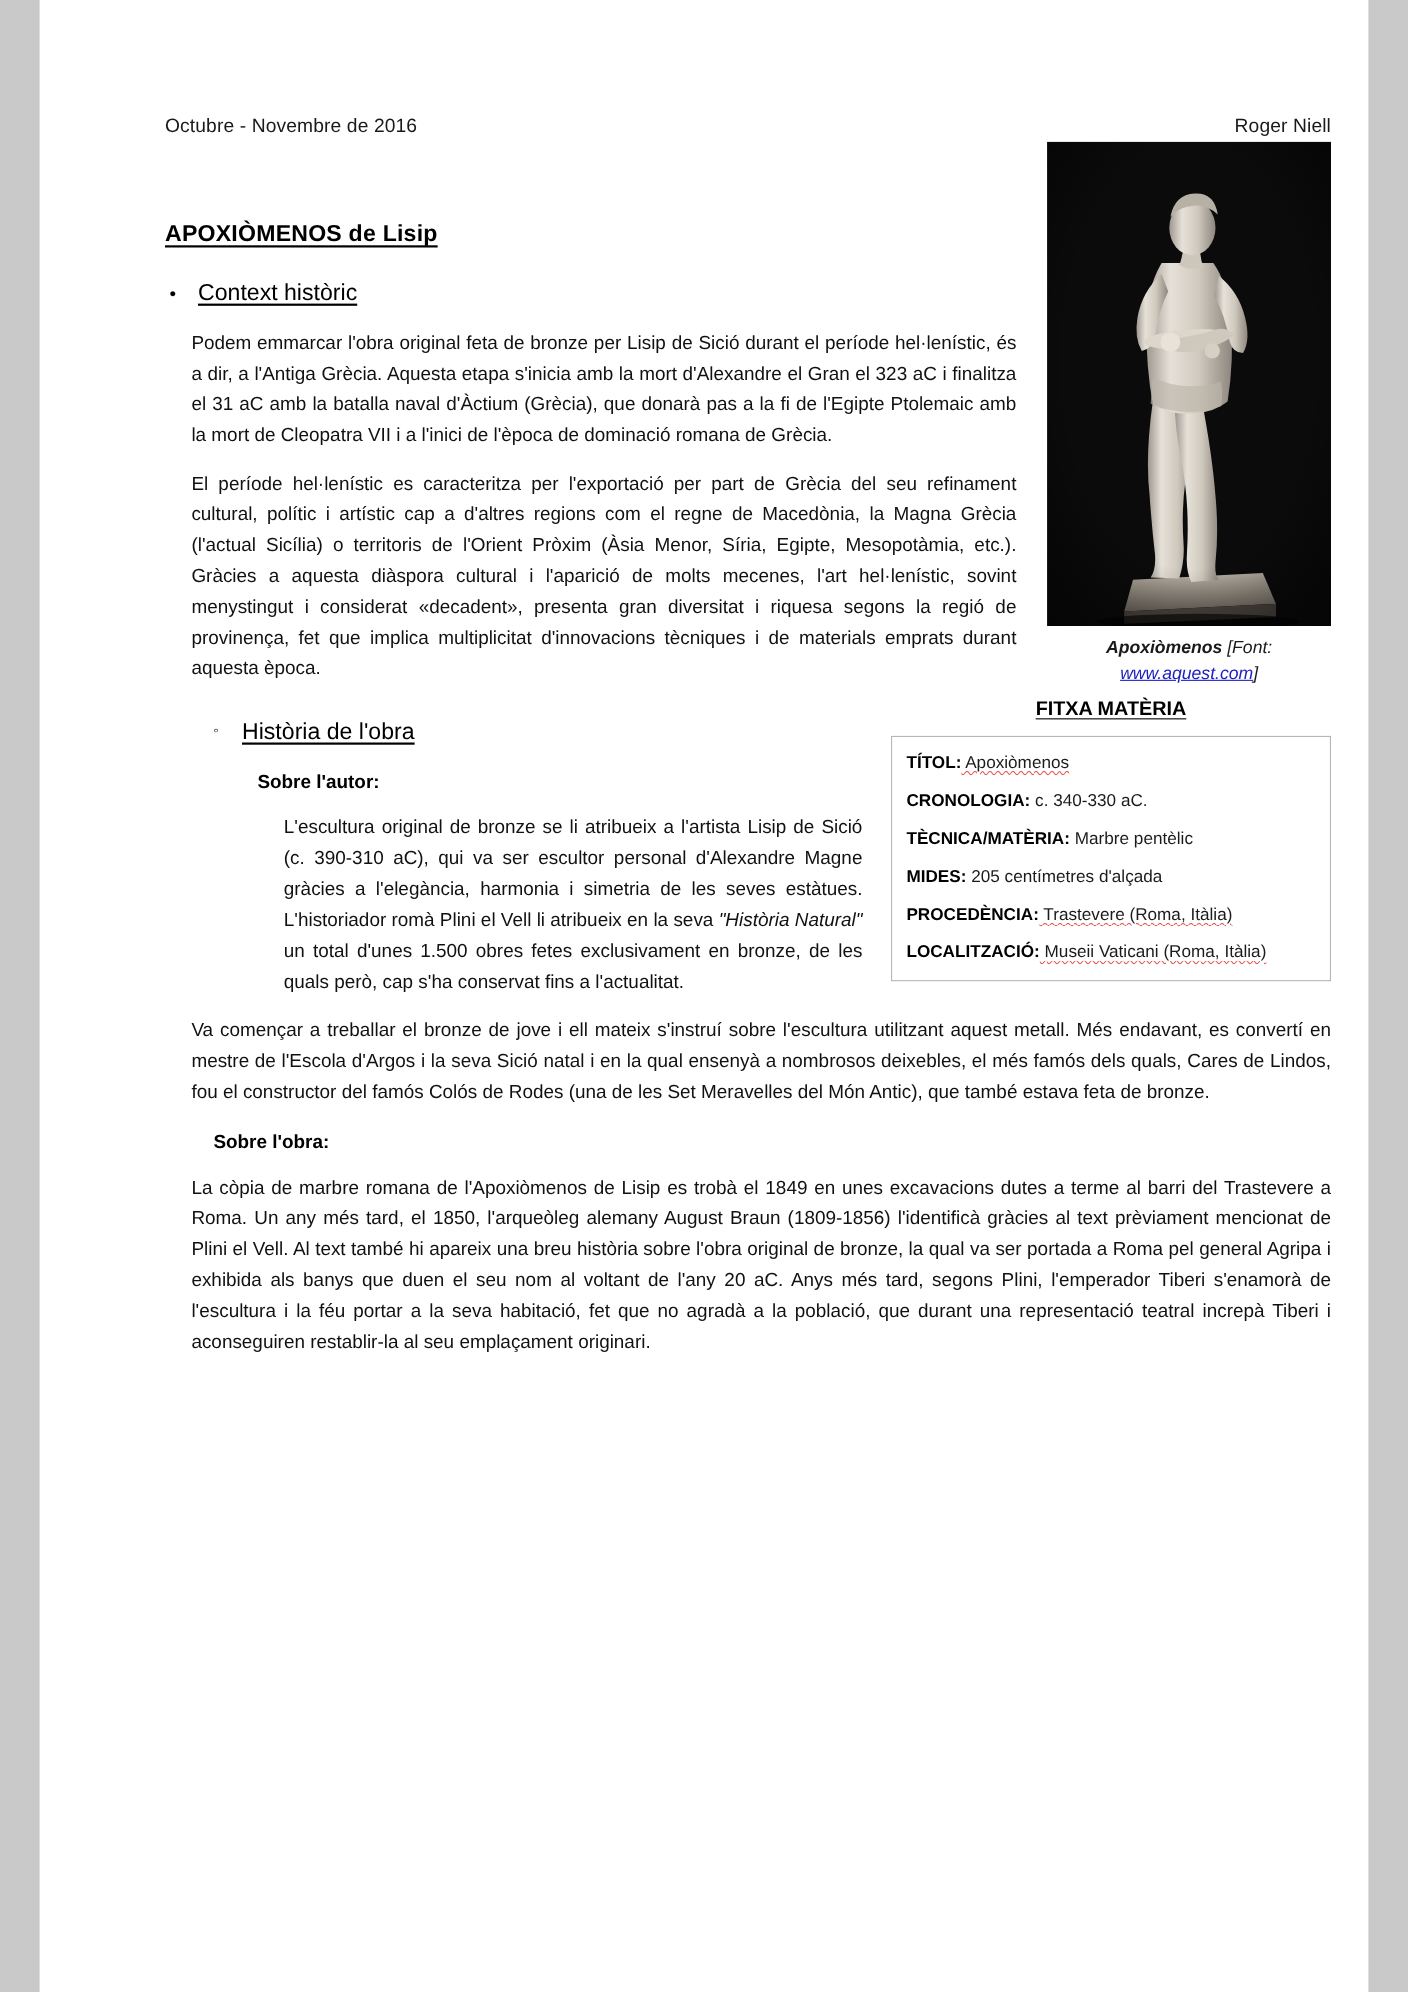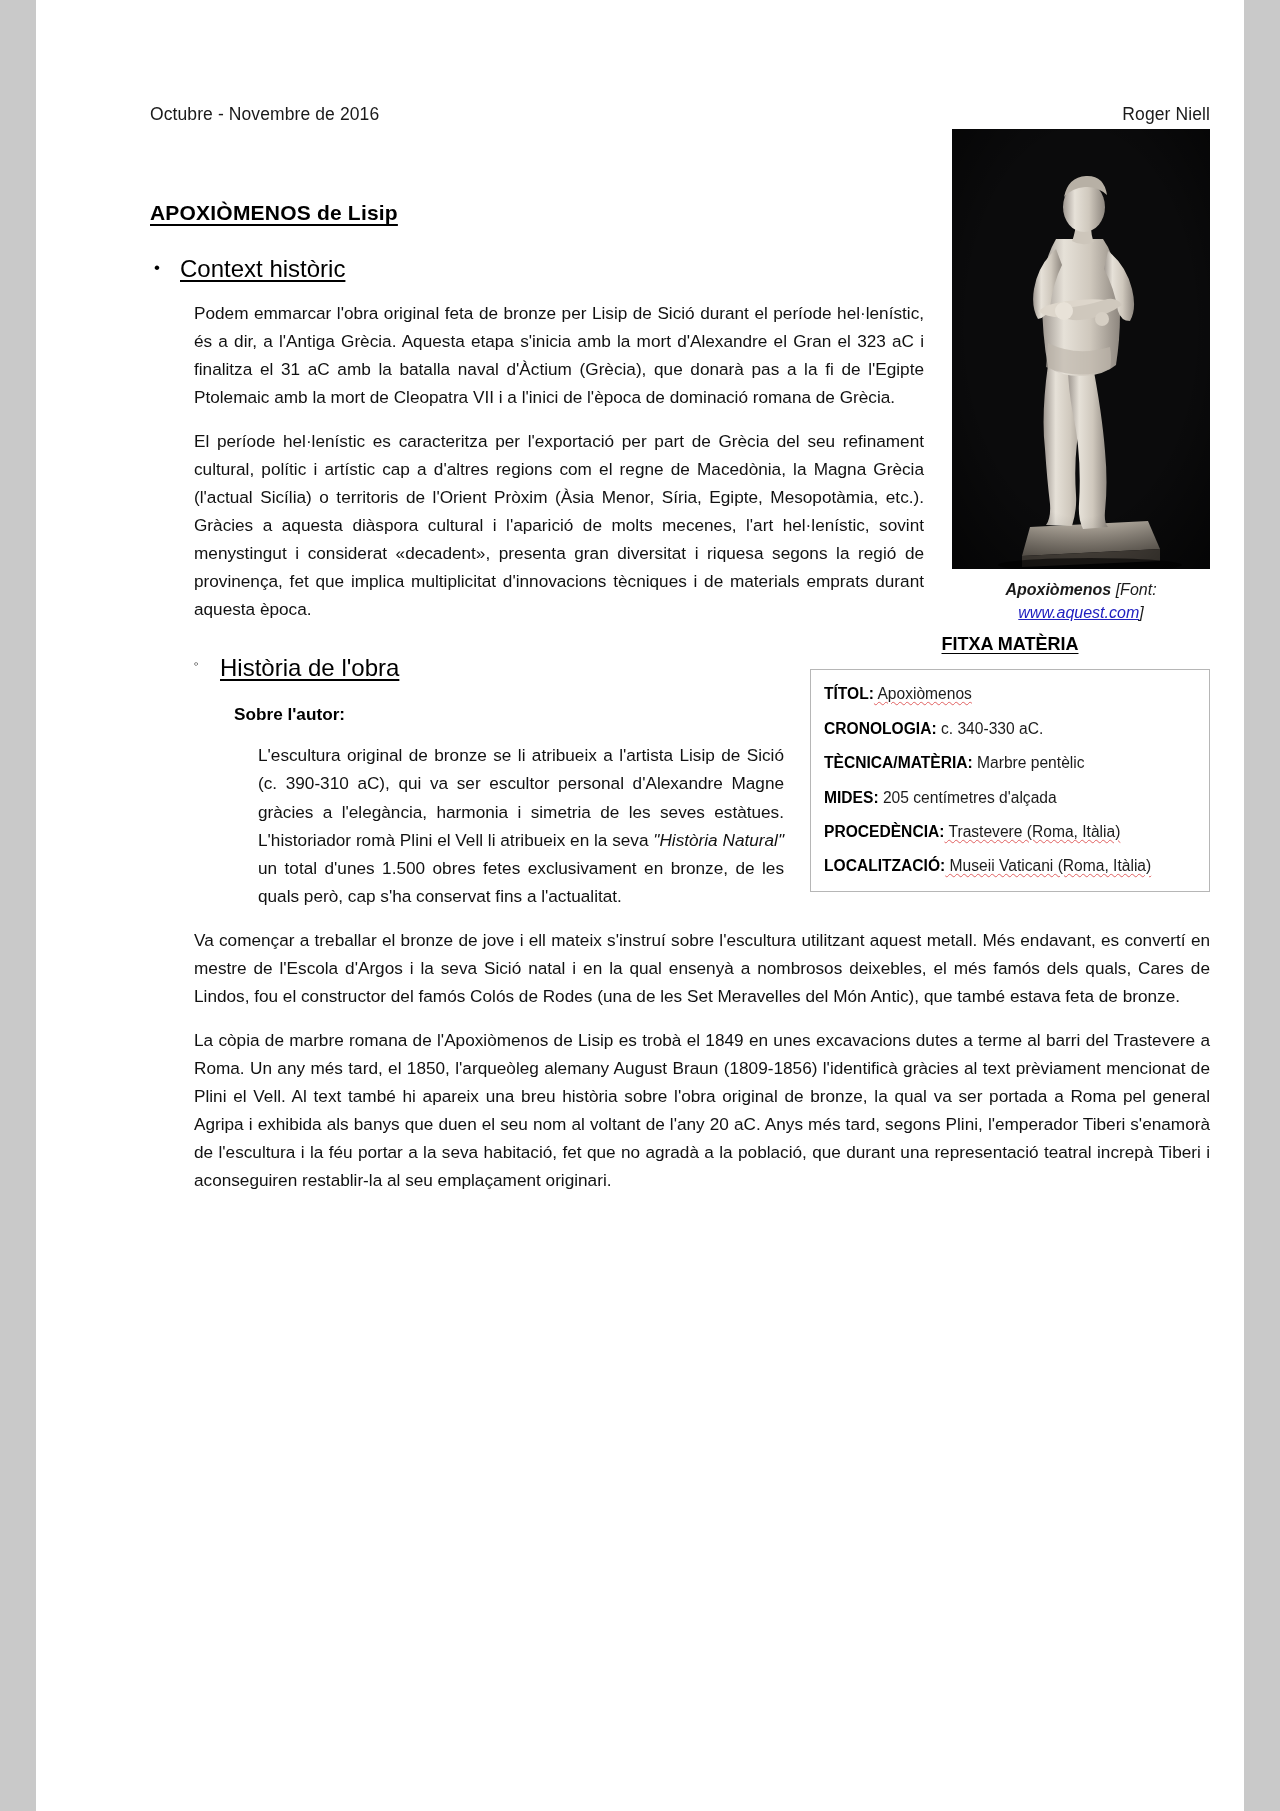--- a/index.html
+++ b/index.html
@@ -93,34 +93,34 @@
   .bullet-row.lvl2 { margin-left: 44px; }
   .bullet-dot {
     width: 26px;
     flex: 0 0 26px;
     font-size: 17px;
     line-height: 1.5;
     color: #000;
   }
   .bullet-dot.hollow { font-size: 13px; }
   .bullet-label {
-    font-size: 24px;
+    font-size: 21px;
     color: #000;
     text-decoration: underline;
     text-underline-offset: 3px;
   }
 
   p.body {
     font-size: 17.2px;
     line-height: 1.63;
     color: #111;
     text-align: justify;
     margin: 16px 0 0 0;
   }
-  p.body.indent { margin-left: 44px; }
+  p.body.indent { margin-left: 24px; }
   p.body.indent2 { margin-left: 108px; }
   .subhead {
     font-size: 17.2px;
     font-weight: bold;
     color: #000;
     margin: 22px 0 0 84px;
   }
   .subhead.wide { margin-left: 44px; }
   p.body em.it { font-style: italic; }
 
@@ -274,17 +274,18 @@
     </div>
 
     <div class="subhead">Sobre l'autor:</div>
 
     <p class="body indent2"><span>L'escultura original de bronze se li atribueix a l'artista Lisip de Sició (c. 390-310 aC), qui va ser escultor personal d'Alexandre Magne gràcies a l'elegància, harmonia i simetria de les seves estàtues. L'historiador romà Plini el Vell li atribueix en la seva </span><em class="it">"Història Natural"</em><span> un total d'unes 1.500 obres fetes exclusivament en bronze, de les quals però, cap s'ha conservat fins a l'actualitat.</span></p>
 
     <div class="clear"></div>
 
     <p class="body indent">Va començar a treballar el bronze de jove i ell mateix s'instruí sobre l'escultura utilitzant aquest metall. Més endavant, es convertí en mestre de l'Escola d'Argos i la seva Sició natal i en la qual ensenyà a nombrosos deixebles, el més famós dels quals, Cares de Lindos, fou el constructor del famós Colós de Rodes (una de les Set Meravelles del Món Antic), que també estava feta de bronze.</p>
 
+    <div class="subhead wide">Sobre l'obra:</div>
 
     <p class="body indent">La còpia de marbre romana de l'Apoxiòmenos de Lisip es trobà el 1849 en unes excavacions dutes a terme al barri del Trastevere a Roma. Un any més tard, el 1850, l'arqueòleg alemany August Braun (1809-1856) l'identificà gràcies al text prèviament mencionat de Plini el Vell. Al text també hi apareix una breu història sobre l'obra original de bronze, la qual va ser portada a Roma pel general Agripa i exhibida als banys que duen el seu nom al voltant de l'any 20 aC. Anys més tard, segons Plini, l'emperador Tiberi s'enamorà de l'escultura i la féu portar a la seva habitació, fet que no agradà a la població, que durant una representació teatral increpà Tiberi i aconseguiren restablir-la al seu emplaçament originari.</p>
 
   </div>
 </div>
 
 </body></html>

